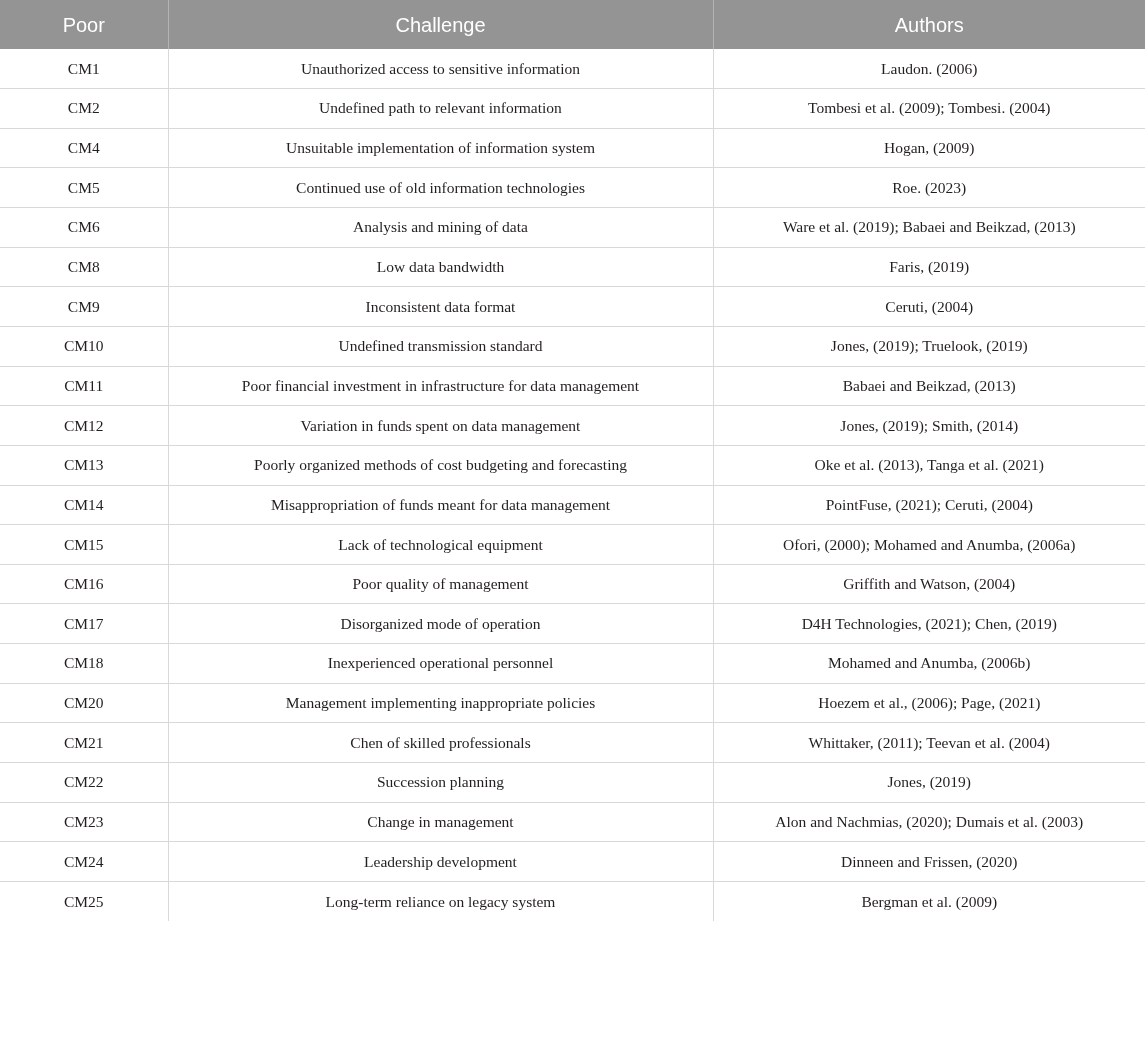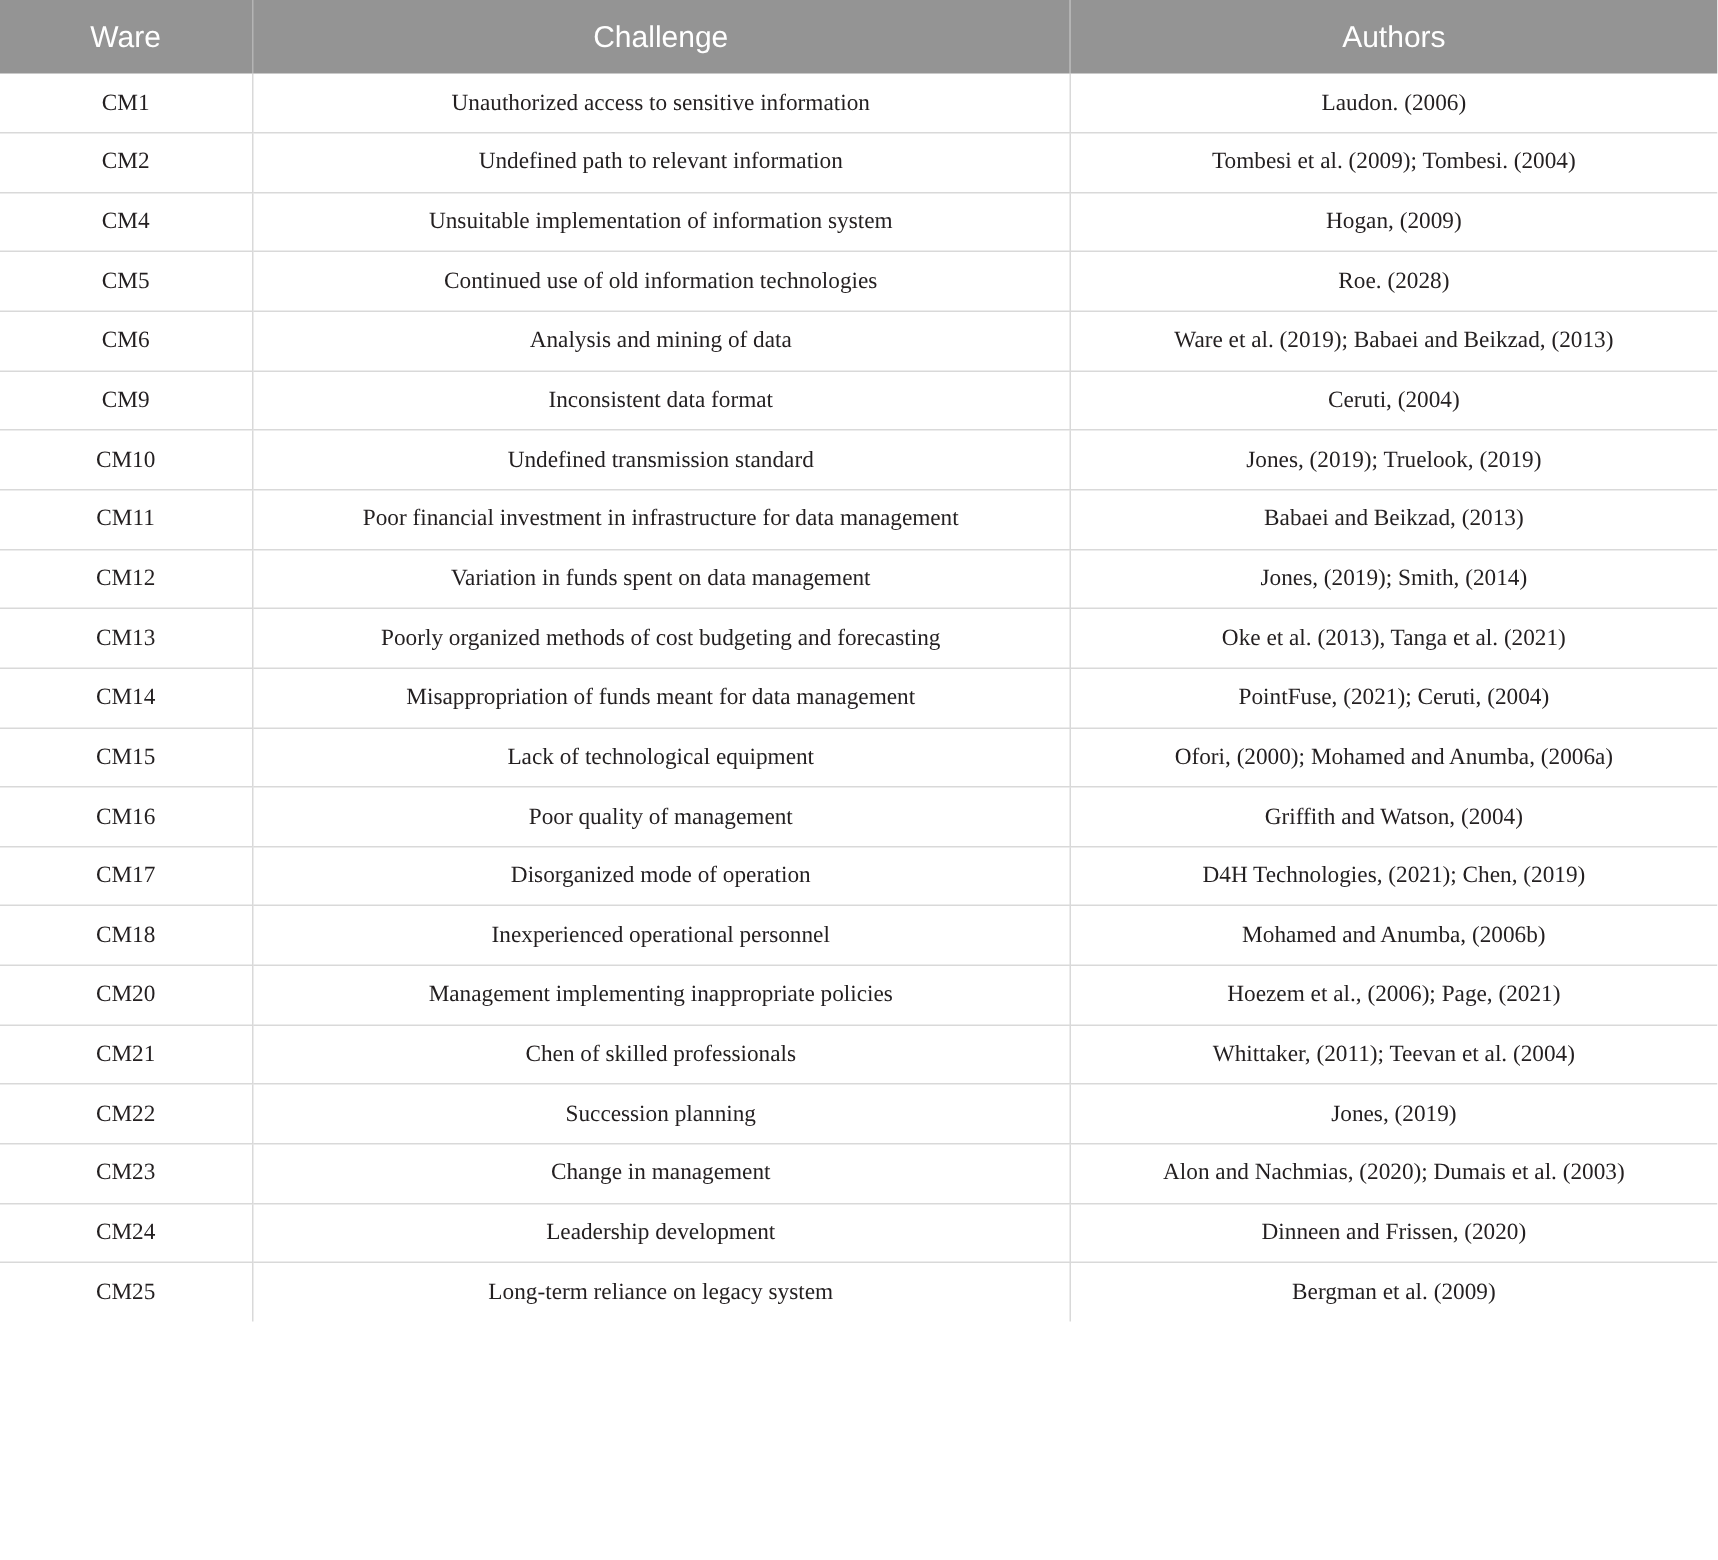--- a/index.html
+++ b/index.html
@@ -74,21 +74,21 @@
 
 <div class="table-wrap">
   <table class="data-table">
     <colgroup>
       <col class="col-code">
       <col class="col-chal">
       <col class="col-auth">
     </colgroup>
     <thead>
       <tr>
-        <th>Ware</th>
+        <th>Poor</th>
         <th>Challenge</th>
         <th>Authors</th>
       </tr>
     </thead>
     <tbody id="table-body">
         <tr>
           <td>CM1</td>
           <td>Unauthorized access to sensitive information</td>
           <td>Laudon. (2006)</td>
         </tr>
@@ -98,28 +98,33 @@
           <td>Tombesi et al. (2009); Tombesi. (2004)</td>
         </tr>
         <tr>
           <td>CM4</td>
           <td>Unsuitable implementation of information system</td>
           <td>Hogan, (2009)</td>
         </tr>
         <tr>
           <td>CM5</td>
           <td>Continued use of old information technologies</td>
-          <td>Roe. (2028)</td>
+          <td>Roe. (2023)</td>
         </tr>
         <tr>
           <td>CM6</td>
           <td>Analysis and mining of data</td>
           <td>Ware et al. (2019); Babaei and Beikzad, (2013)</td>
         </tr>
         <tr>
+          <td>CM8</td>
+          <td>Low data bandwidth</td>
+          <td>Faris, (2019)</td>
+        </tr>
+        <tr>
           <td>CM9</td>
           <td>Inconsistent data format</td>
           <td>Ceruti, (2004)</td>
         </tr>
         <tr>
           <td>CM10</td>
           <td>Undefined transmission standard</td>
           <td>Jones, (2019); Truelook, (2019)</td>
         </tr>
         <tr>

